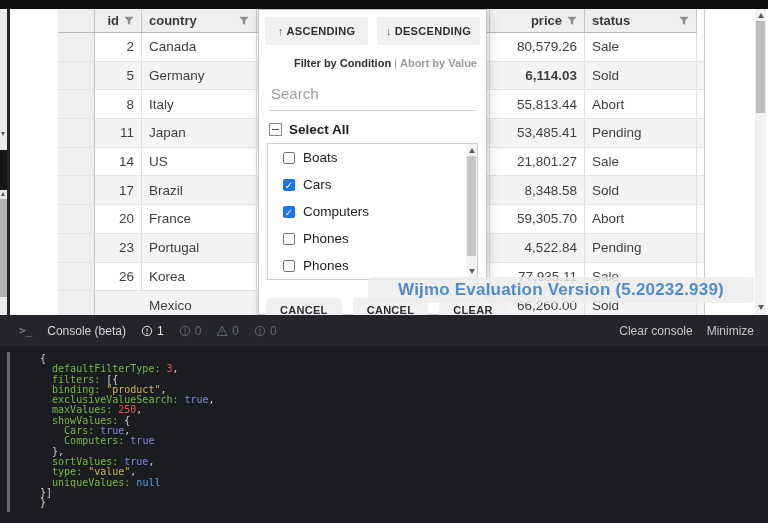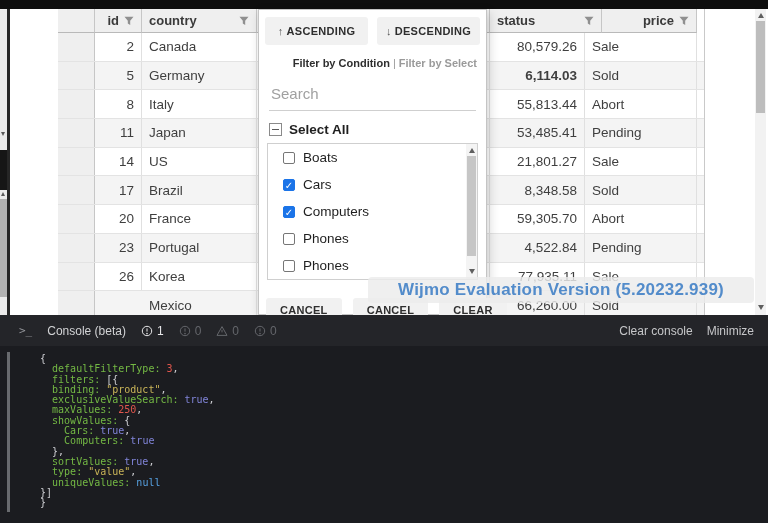--- a/index.html
+++ b/index.html
@@ -121,36 +121,36 @@
           <span class="hlabel">country</span>
           <span class="funnel">
             <svg width="10" height="10" viewBox="0 0 10 10">
               <path d="M0.5 0.8 H9.5 L6.2 4.8 V9 L3.8 7.4 V4.8 Z" fill="#8f8f8f"></path>
             </svg>
           </span>
         </div>
         <div class="gcell hcell left-f" style="width: 233px;">
           <span class="hlabel"></span>
         </div>
+        <div class="gcell hcell right" style="width: 95px;">
+          <span class="hlabel">price</span>
+          <span class="funnel">
+            <svg width="10" height="10" viewBox="0 0 10 10">
+              <path d="M0.5 0.8 H9.5 L6.2 4.8 V9 L3.8 7.4 V4.8 Z" fill="#8f8f8f"></path>
+            </svg>
+          </span>
+        </div>
         <div class="gcell hcell left-f" style="width: 112px;">
           <span class="hlabel">status</span>
           <span class="funnel">
             <svg width="10" height="10" viewBox="0 0 10 10">
               <path d="M0.5 0.8 H9.5 L6.2 4.8 V9 L3.8 7.4 V4.8 Z" fill="#8f8f8f"></path>
             </svg>
           </span>
         </div>
-        <div class="gcell hcell right" style="width: 95px;">
-          <span class="hlabel">price</span>
-          <span class="funnel">
-            <svg width="10" height="10" viewBox="0 0 10 10">
-              <path d="M0.5 0.8 H9.5 L6.2 4.8 V9 L3.8 7.4 V4.8 Z" fill="#8f8f8f"></path>
-            </svg>
-          </span>
-        </div>
       </div>
     <div>
         <div class="grow">
           <div class="gcell rowhdr" style="width: 37px;"></div>
           <div class="gcell right" style="width: 47px;">2</div>
           <div class="gcell" style="width: 115px;">Canada</div>
           <div class="gcell" style="width: 233px;"></div>
           <div class="gcell right" style="width: 95px;">80,579.26</div>
           <div class="gcell" style="width: 112px;">Sale</div>
         </div>
@@ -234,21 +234,21 @@
     <div class="vs-thumb"></div>
     <div class="vs-arrow down"></div>
   </div>
 
   <div class="panel">
     <div class="sort-row">
       <button class="btn"><span class="arr">↑</span><span>ASCENDING</span></button>
       <button class="btn"><span class="arr">↓</span><span>DESCENDING</span></button>
     </div>
     <div class="tabs">
-      <span class="tab-cond">Filter by Condition</span><span class="tab-sep">|</span><span class="tab-val">Filter by Select</span>
+      <span class="tab-cond">Filter by Condition</span><span class="tab-sep">|</span><span class="tab-val">Abort by Value</span>
     </div>
     <div class="search-wrap">
       <input type="text" placeholder="Search" style="">
     </div>
     <div class="select-all">
       <span class="cb-ind">
           <span class="minus"></span>
         </span>
       <span>Select All</span>
     </div>

